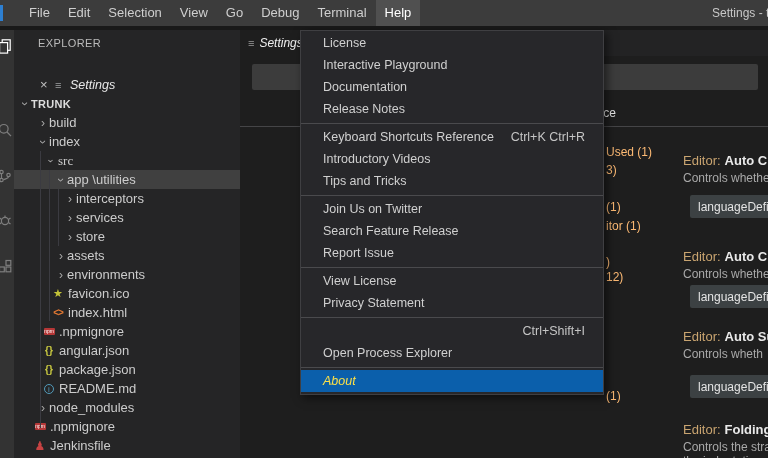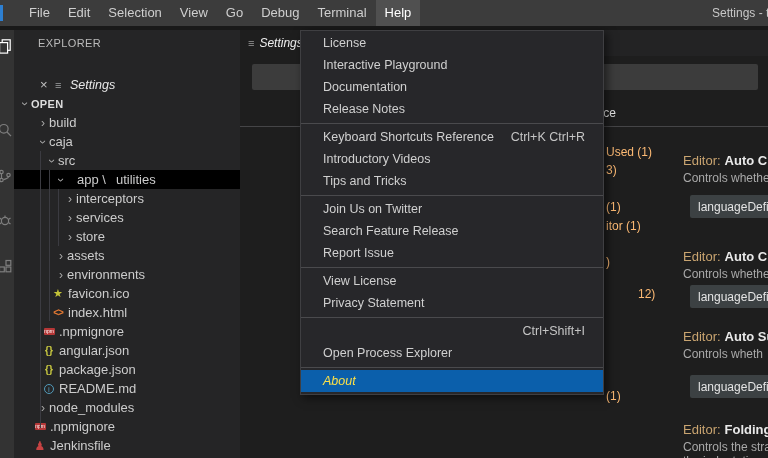--- a/index.html
+++ b/index.html
@@ -26,21 +26,21 @@
   .sb-title{position:absolute;top:7px;left:24px;font-size:11px;color:#bbbbbb;letter-spacing:.4px;}
   .sec-h{position:absolute;left:0;right:0;height:19px;display:flex;align-items:center;padding-left:5px;
          font-size:11px;font-weight:bold;color:#dddddd;letter-spacing:.3px;}
   .sec-h .tw{font-weight:normal;}
   .oe-row{position:absolute;left:0;right:0;top:45px;height:19px;display:flex;align-items:center;padding-left:26px;font-size:12.5px;}
   .oe-close{color:#c0c0c0;font-size:13px;width:15px;}
   .oe-icon{color:#9da0a2;font-size:11px;width:15px;}
   .oe-label{font-style:italic;color:#e8e8e8;}
   .tree{position:absolute;left:0;right:0;top:83px;}
   .row{height:19px;display:flex;align-items:center;font-size:13px;white-space:nowrap;box-sizing:border-box;}
-  .row.sel{background:#000000;gap:10px;}
+  .row.sel{background:#404040;}
   .u{}
   .tw{width:12px;flex:none;display:inline-block;color:#a8a8a8;font-size:12px;text-align:center;line-height:12px;}
   .tw.exp{transform:rotate(90deg);}
   .guide{position:absolute;width:1px;background:#3b3b41;pointer-events:none;}
   .fi{flex:none;width:14px;margin-right:3px;text-align:center;display:inline-flex;align-items:center;justify-content:center;}
   .fi-star{color:#c5c538;font-size:11px;}
   .fi-html{color:#e37933;font-weight:bold;font-size:10px;letter-spacing:-1px;}
   .fi-json{color:#cbcb41;font-weight:bold;font-size:10px;}
   .fi-npm{width:11px;height:7px;background:#b53737;border-radius:1px;color:#fff;font-size:5px;line-height:7px;text-align:center;overflow:hidden;display:inline-block;}
   .fi-info{width:10px;height:10px;border:1px solid #519aba;border-radius:50%;color:#519aba;font-size:8px;line-height:9px;text-align:center;display:inline-block;box-sizing:border-box;}
@@ -84,21 +84,21 @@
     </div>
     <input class="search-box" style="">
     <div class="ws-tab">Workspace</div>
     <div class="hr"></div>
     <div id="toc">
         <div class="toc-item" style="top: 115px;">Used (1)</div>
         <div class="toc-item" style="top: 133px;">3)</div>
         <div class="toc-item" style="top: 170px;">(1)</div>
         <div class="toc-item" style="top: 189px;">itor (1)</div>
         <div class="toc-item" style="top: 225px;">)</div>
-        <div class="toc-item" style="top: 257px; margin-left: 32px;">12)</div>
+        <div class="toc-item" style="top: 240px;">12)</div>
         <div class="toc-item" style="top: 359px;">(1)</div>
       </div>
     <div id="settings-list">
         <div class="set-title" style="top: 123px;"><span class="cat">Editor:</span><span class="nm">Auto Clo</span></div>
         <div class="set-desc" style="top: 141px;">Controls whethe</div>
         <div class="dd" style="top: 165px;">languageDefin</div>
         <div class="set-title" style="top: 219px;"><span class="cat">Editor:</span><span class="nm">Auto Clo</span></div>
         <div class="set-desc" style="top: 237px;">Controls whethe</div>
         <div class="dd" style="top: 255px;">languageDefin</div>
         <div class="set-title" style="top: 299px;"><span class="cat">Editor:</span><span class="nm">Auto Su</span></div>
@@ -151,33 +151,33 @@
 
 
     <div class="oe-row">
       <span class="oe-close">×</span>
       <span class="oe-icon">≡</span>
       <span class="oe-label">Settings</span>
     </div>
 
     <div class="sec-h" style="top:64px">
       <span class="tw exp">›</span>
-      <span>OPEN</span>
+      <span>TRUNK</span>
     </div>
 
     <div class="tree" id="tree">
         <div class="row" style="padding-left: 23px;">
           <span class="tw">›</span>
           <span>build</span>
         </div>
         <div class="row" style="padding-left: 23px;">
           <span class="tw exp">›</span>
-          <span>caja</span>
-        </div>
-        <div class="row" style="padding-left: 32px;">
+          <span>index</span>
+        </div>
+        <div class="row" style="padding-left: 32px; font-family: Liberation Serif, serif;">
           <span class="tw exp">›</span>
           <span>src</span>
         </div>
         <div class="row sel" style="padding-left: 41px;">
           <span class="tw exp">›</span>
           <span>app \ </span>
           <span class="u">utilities</span>
         </div>
         <div class="row" style="padding-left: 50px;">
           <span class="tw">›</span>

